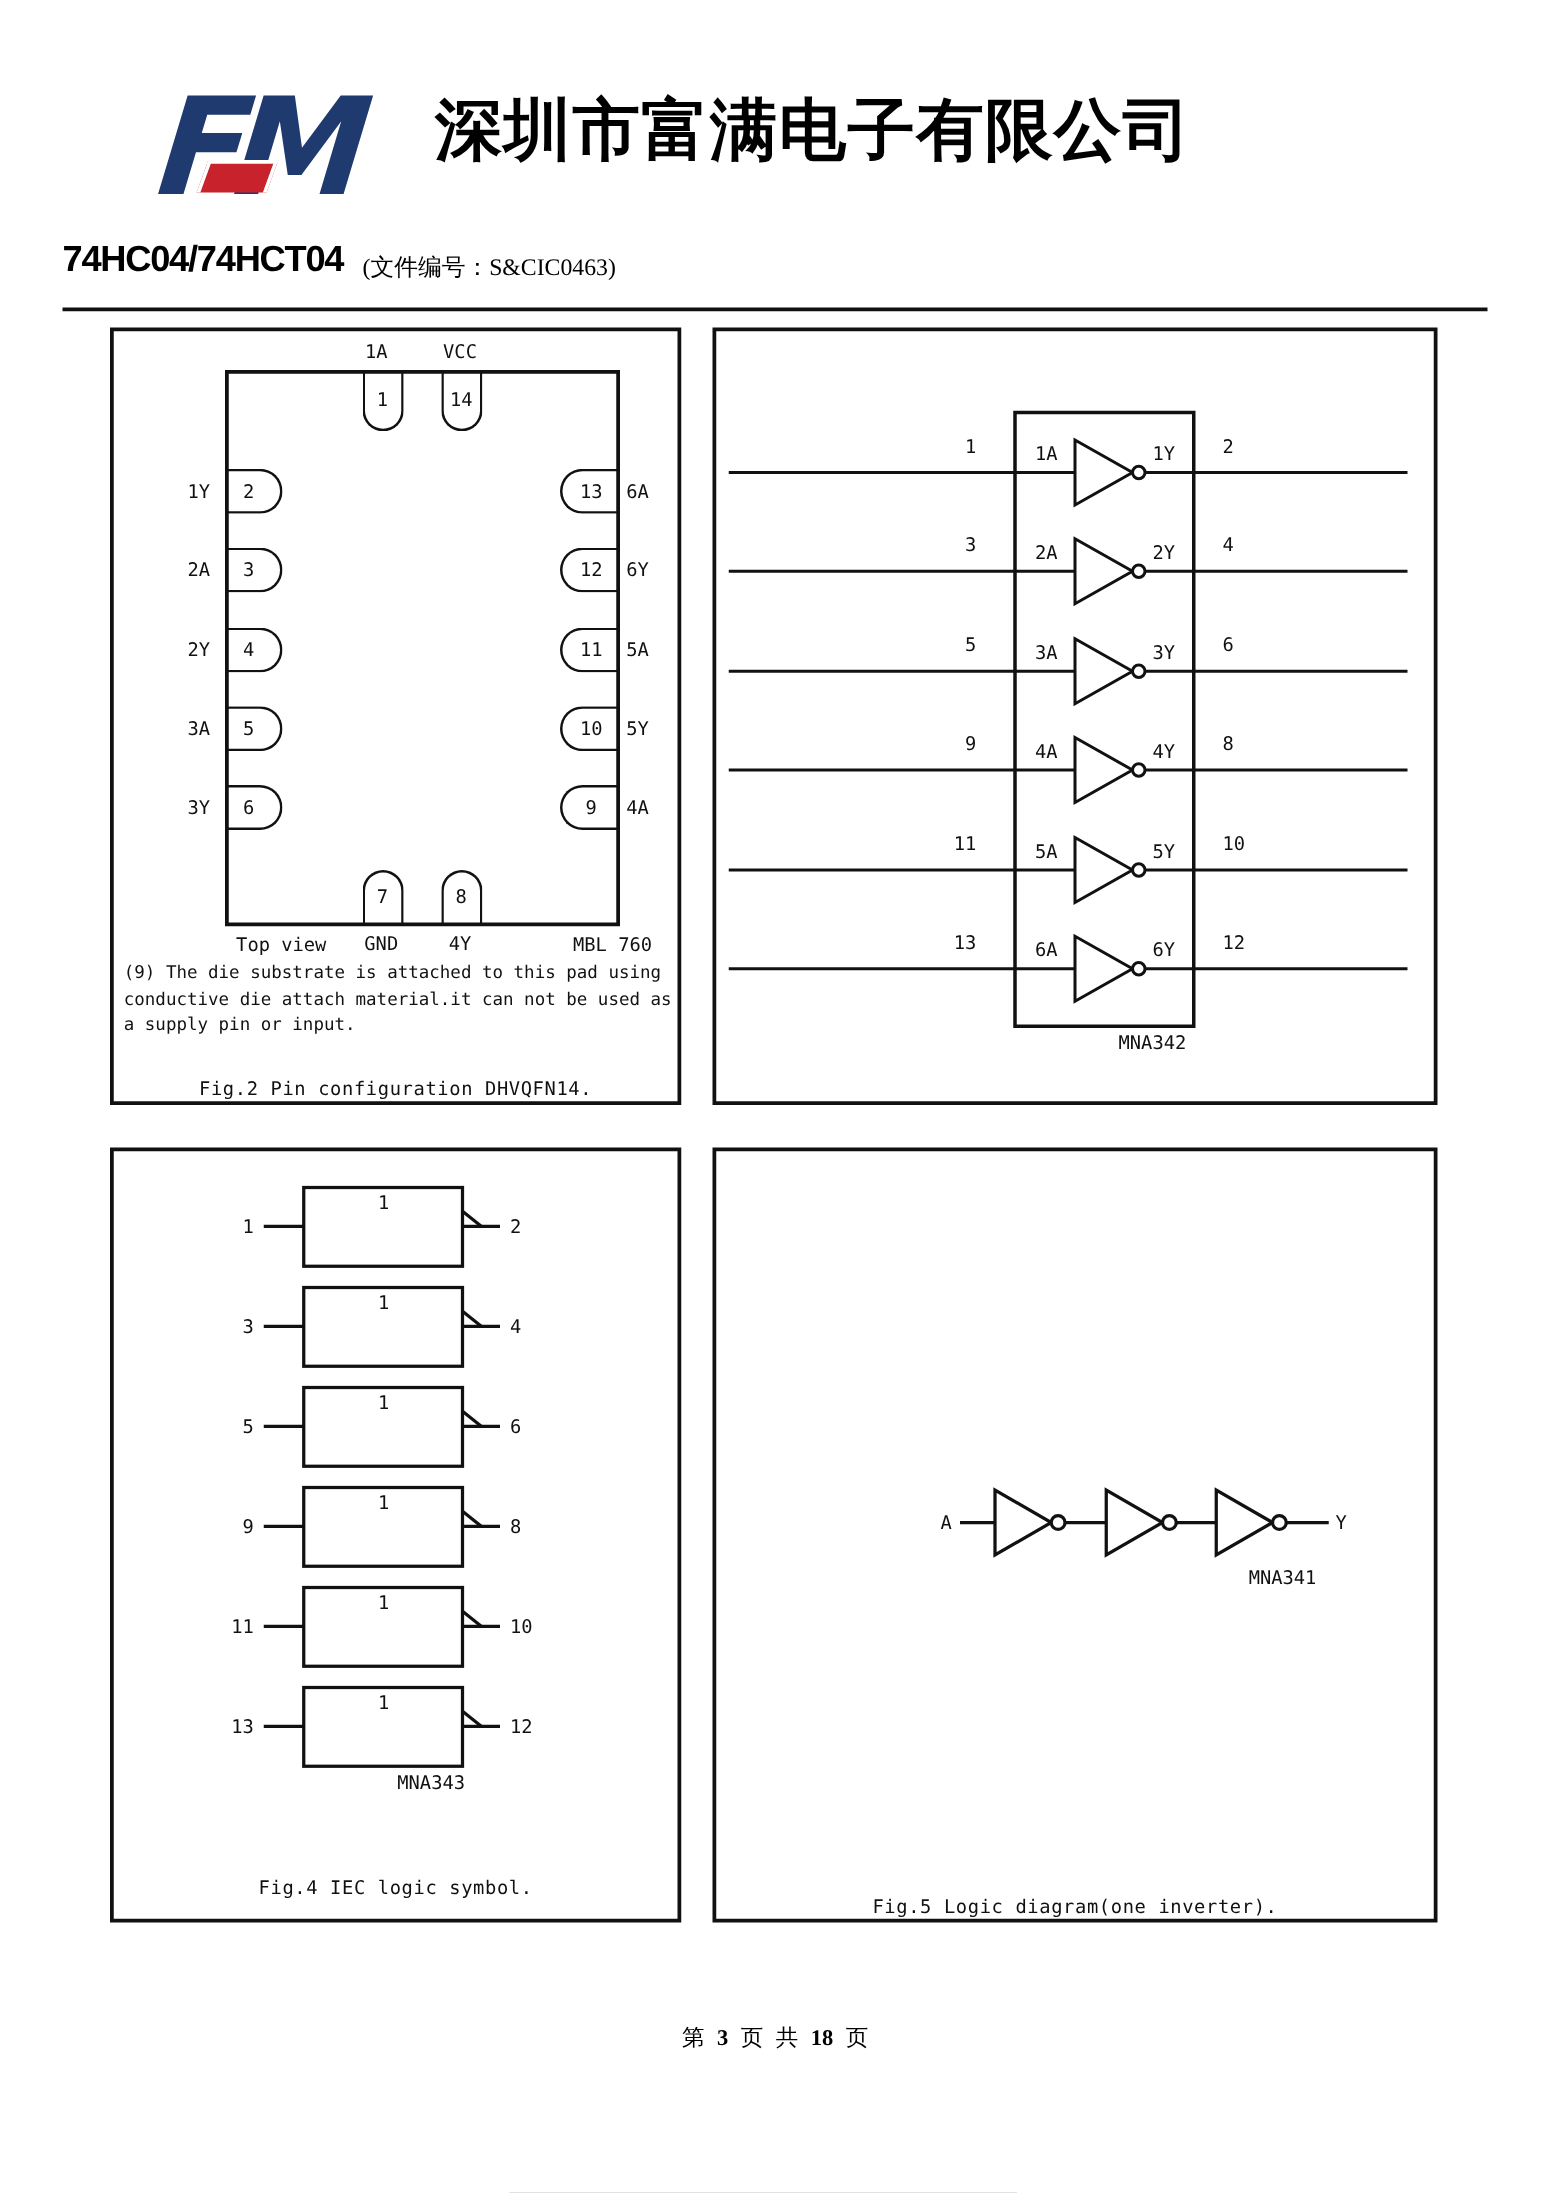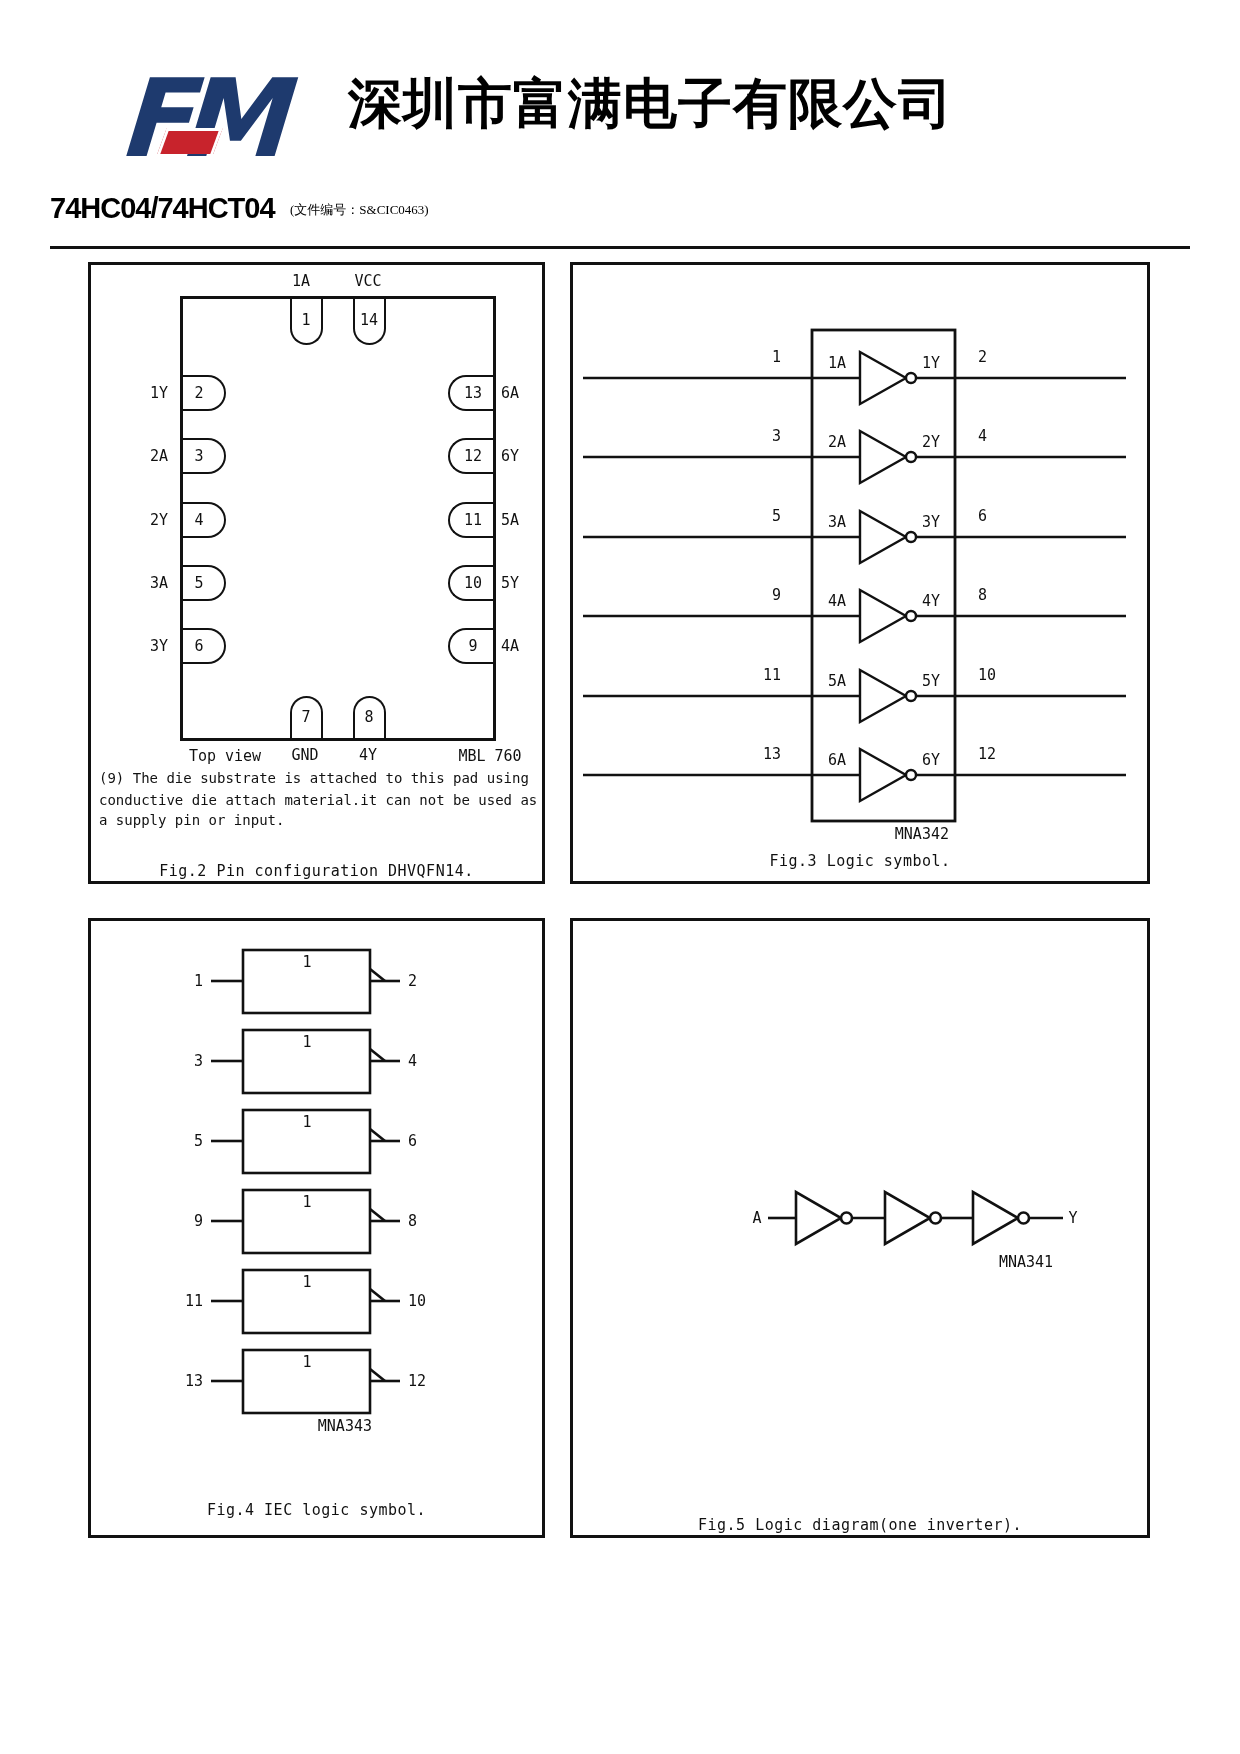--- a/index.html
+++ b/index.html
@@ -7,21 +7,21 @@
   .page { position:relative; width:1240px; height:1754px; background:#ffffff; margin:0 auto; overflow:hidden; }
   .abs { position:absolute; }
 
   
   .logo-fm { position:absolute; left:128px; top:66px; width:215px; height:115px; }
   .logo-fm .fm-text { position:absolute; left:0; top:0; font-family:"DejaVu Sans", sans-serif; font-weight:bold; font-style:italic; font-size:108px; line-height:105px; letter-spacing:-13px; color:#1e3a6e; transform:skewX(-6deg); }
   .logo-red { position:absolute; left:34px; top:62px; width:56px; height:26px; background:#c8232c; transform:skewX(-20deg); border-left:3px solid #fff; border-top:3px solid #fff; border-right:3px solid #fff; }
   .company-cn { position:absolute; left:348px; top:68px; font-size:54px; font-weight:bold; color:#000; letter-spacing:1px; white-space:nowrap;text-align:right; }
   .company-en { position:absolute; left:352px; top:146px; font-size:25px; font-weight:bold; color:#111; letter-spacing:0px; white-space:nowrap; }
   .part-no { position:absolute; left:50px; top:192px; font-size:29px; font-weight:bold; letter-spacing:-1px; color:#000; white-space:nowrap; }
-  .doc-no { position:absolute; left:290px; top:201px; font-family:"Liberation Serif", serif; font-size:13px; color:#000; white-space:nowrap; }
+  .doc-no { position:absolute; left:290px; top:201px; font-family:"Liberation Serif", serif; font-size:19px; color:#000; white-space:nowrap; }
   .title-rule { position:absolute; left:50px; top:246px; width:1140px; height:3px; background:#111; }
 
   
   .figbox { position:absolute; border:3px solid #111; background:#fff; }
   #fig2 { left:88px;  top:262px; width:457px; height:622px; }
   #fig3 { left:570px; top:262px; width:580px; height:622px; }
   #fig4 { left:88px;  top:918px; width:457px; height:620px; }
   #fig5 { left:570px; top:918px; width:580px; height:620px; }
 
   
@@ -185,21 +185,20 @@
     <span class="t c" style="left:264px; top:416px;">5A</span>
     <span class="t c" style="left:358px; top:416px;">5Y</span>
     <span class="t vc" style="left:405px; top:410px;">10</span>
 
     <span class="t vc ra" style="right:366px; top:489px;">13</span>
     <span class="t c" style="left:264px; top:495px;">6A</span>
     <span class="t c" style="left:358px; top:495px;">6Y</span>
     <span class="t vc" style="left:405px; top:489px;">12</span>
 
     <span class="t ra" style="right:198px; top:560px;">MNA342</span>
-    <div class="cap" style="top:587px;">Fig.3 Logic symbol.</div>
   </div>
 
   <div class="figbox" id="fig4">
     <svg class="abs" style="left:0;top:0;" width="451" height="614" viewBox="0 0 451 614">
       <g stroke="#111" stroke-width="2.6" fill="none">
 
         <rect x="152" y="29" width="127" height="63"></rect>
           <line x1="120" y1="60" x2="152" y2="60"></line>
         <line x1="279" y1="48" x2="294" y2="60"></line>
           <line x1="279" y1="60" x2="309" y2="60"></line>
@@ -273,14 +272,17 @@
           <circle cx="450.5" cy="297" r="5.5" fill="#fff"></circle>
         <line x1="456" y1="297" x2="490" y2="297"></line>
       </g>
     </svg>
     <span class="t c" style="left:184px; top:297px;">A</span>
     <span class="t c" style="left:500px; top:297px;">Y</span>
     <span class="t c" style="left:453px; top:341px;">MNA341</span>
     <div class="cap" style="top:595px;">Fig.5 Logic diagram(one inverter).</div>
   </div>
 
+  <div class="footer">
+    <span>第</span><span class="num">3</span><span>页</span><span>共</span><span class="num">18</span><span>页</span>
+  </div>
 
 </div>
 
 </body></html>

